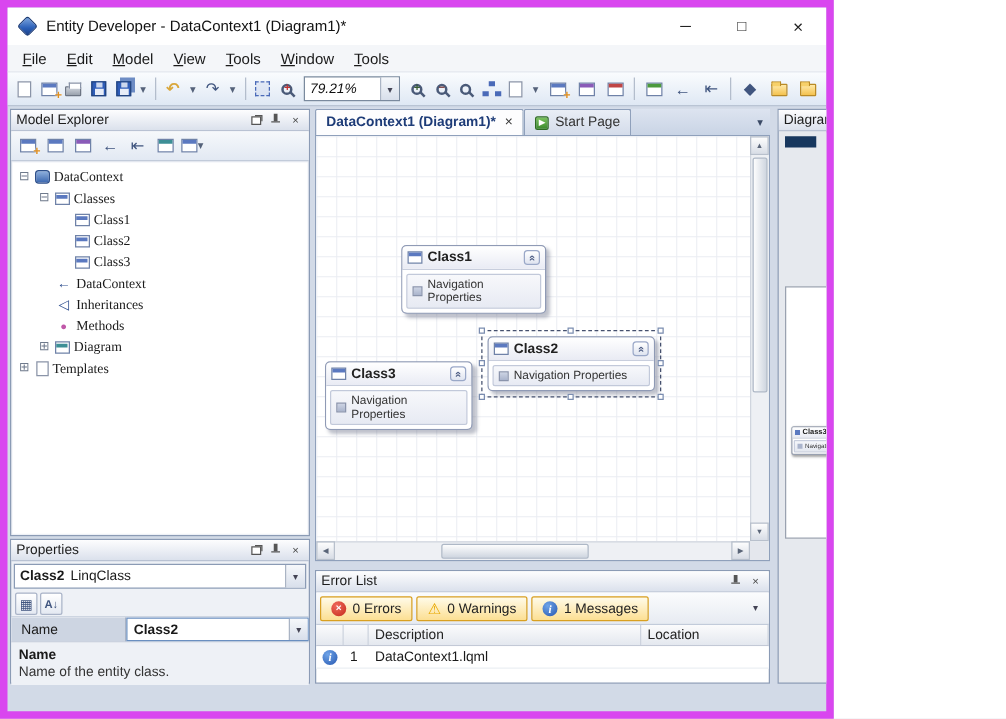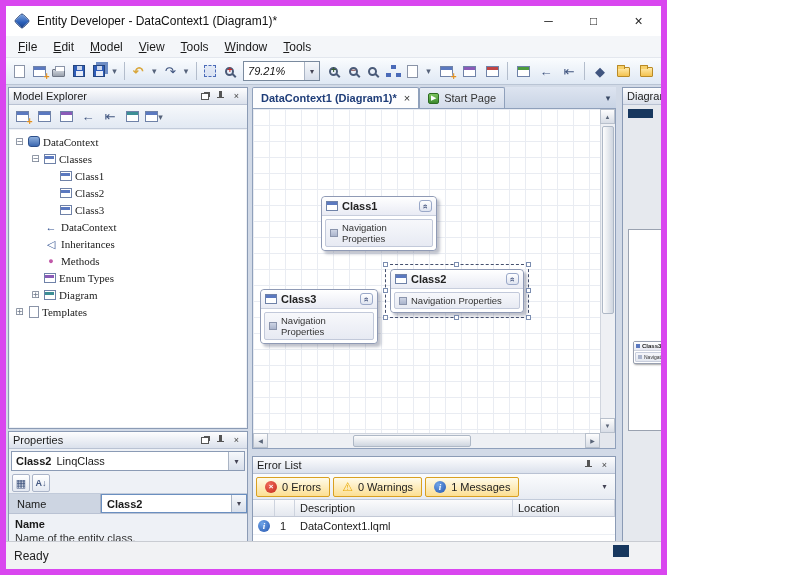--- a/index.html
+++ b/index.html
@@ -370,25 +370,20 @@
         <span class="texp"></span>
         <span class="ti-glyph">◁</span>
         <span class="tlabel">Inheritances</span>
       </div>
       <div class="trow lvl1">
         <span class="texp"></span>
         <span class="ti-glyph pink">●</span>
         <span class="tlabel">Methods</span>
       </div>
       <div class="trow lvl1">
-        <span class="texp"></span>
-        <span class="ti ti-win purple"></span>
-        <span class="tlabel">Enum Types</span>
-      </div>
-      <div class="trow lvl1">
         <span class="texp">⊞</span>
         <span class="ti ti-win teal"></span>
         <span class="tlabel">Diagram</span>
       </div>
       <div class="trow lvl0">
         <span class="texp">⊞</span>
         <span class="ti ti-page"></span>
         <span class="tlabel">Templates</span>
       </div>
     </div>
@@ -603,18 +598,14 @@
             </div>
           <div class="mini-row">
               <span class="mini-icon"></span>
               <span>Navigation Properties</span>
             </div>
         </div>
       </div>
     </div>
   </div>
 
-  <div class="statusbar">
-    <span>Ready</span>
-    <span class="status-chip"></span>
-  </div>
 
 </div>
 
 </body></html>

